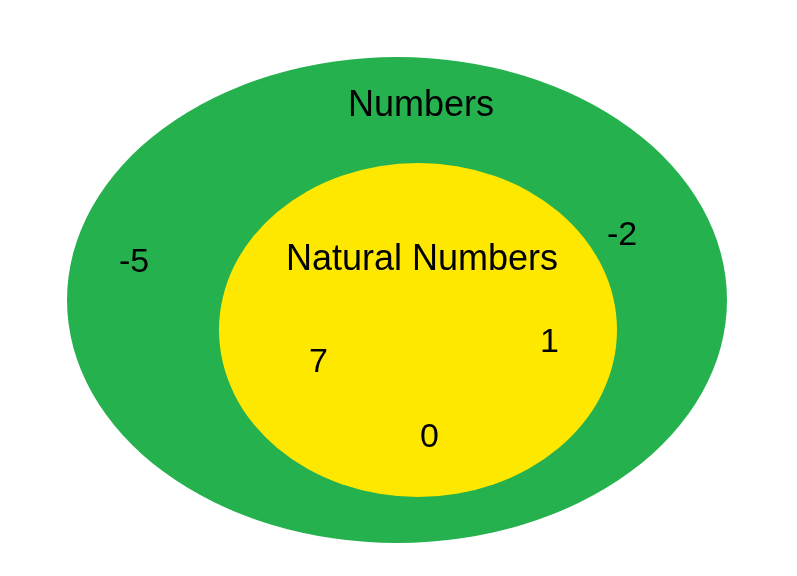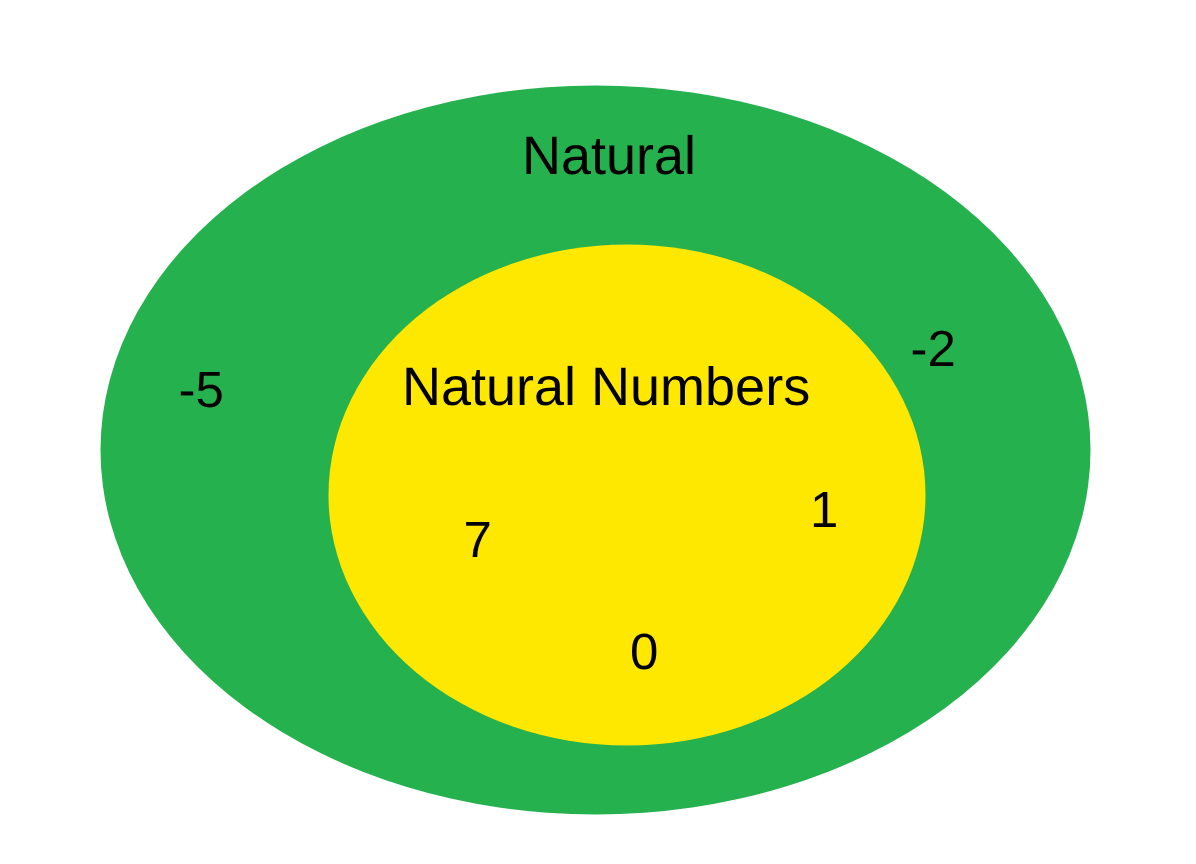--- a/index.html
+++ b/index.html
@@ -43,21 +43,21 @@
   
   #label-integers {
     left: 348px;
     top: 86px;
     font-size: 36px;
     letter-spacing: 0px;
   }
 
   
   #label-natural-numbers {
-    left: 268px;
+    left: 286px;
     top: 240px;
     font-size: 36px;
     letter-spacing: 0px;
   }
 
   
   .member-label {
     font-size: 34px;
   }
 
@@ -72,21 +72,21 @@
 
 <div id="diagram-canvas" style="background: rgb(255, 255, 255);">
 
   <svg id="venn-svg" viewBox="0 0 797 576" xmlns="http://www.w3.org/2000/svg">
 
     <ellipse id="ellipse-integers" cx="397" cy="300" rx="330" ry="243" fill="#26b14f"></ellipse>
 
     <ellipse id="ellipse-natural-numbers" cx="418" cy="330" rx="199" ry="167" fill="#ffe800"></ellipse>
   </svg>
 
-  <div class="label" id="label-integers" style="color: rgb(0, 0, 0);">Natural</div>
+  <div class="label" id="label-integers" style="color: rgb(0, 0, 0);">Numbers</div>
 
   <div class="label" id="label-natural-numbers" style="color: rgb(0, 0, 0);">Natural Numbers</div>
 
   <div class="label member-label" id="member-neg5" style="color: rgb(0, 0, 0);">-5</div>
 
   <div class="label member-label" id="member-neg2" style="color: rgb(0, 0, 0);">-2</div>
 
   <div class="label member-label" id="member-7" style="color: rgb(0, 0, 0);">7</div>
 
   <div class="label member-label" id="member-1" style="color: rgb(0, 0, 0);">1</div>

